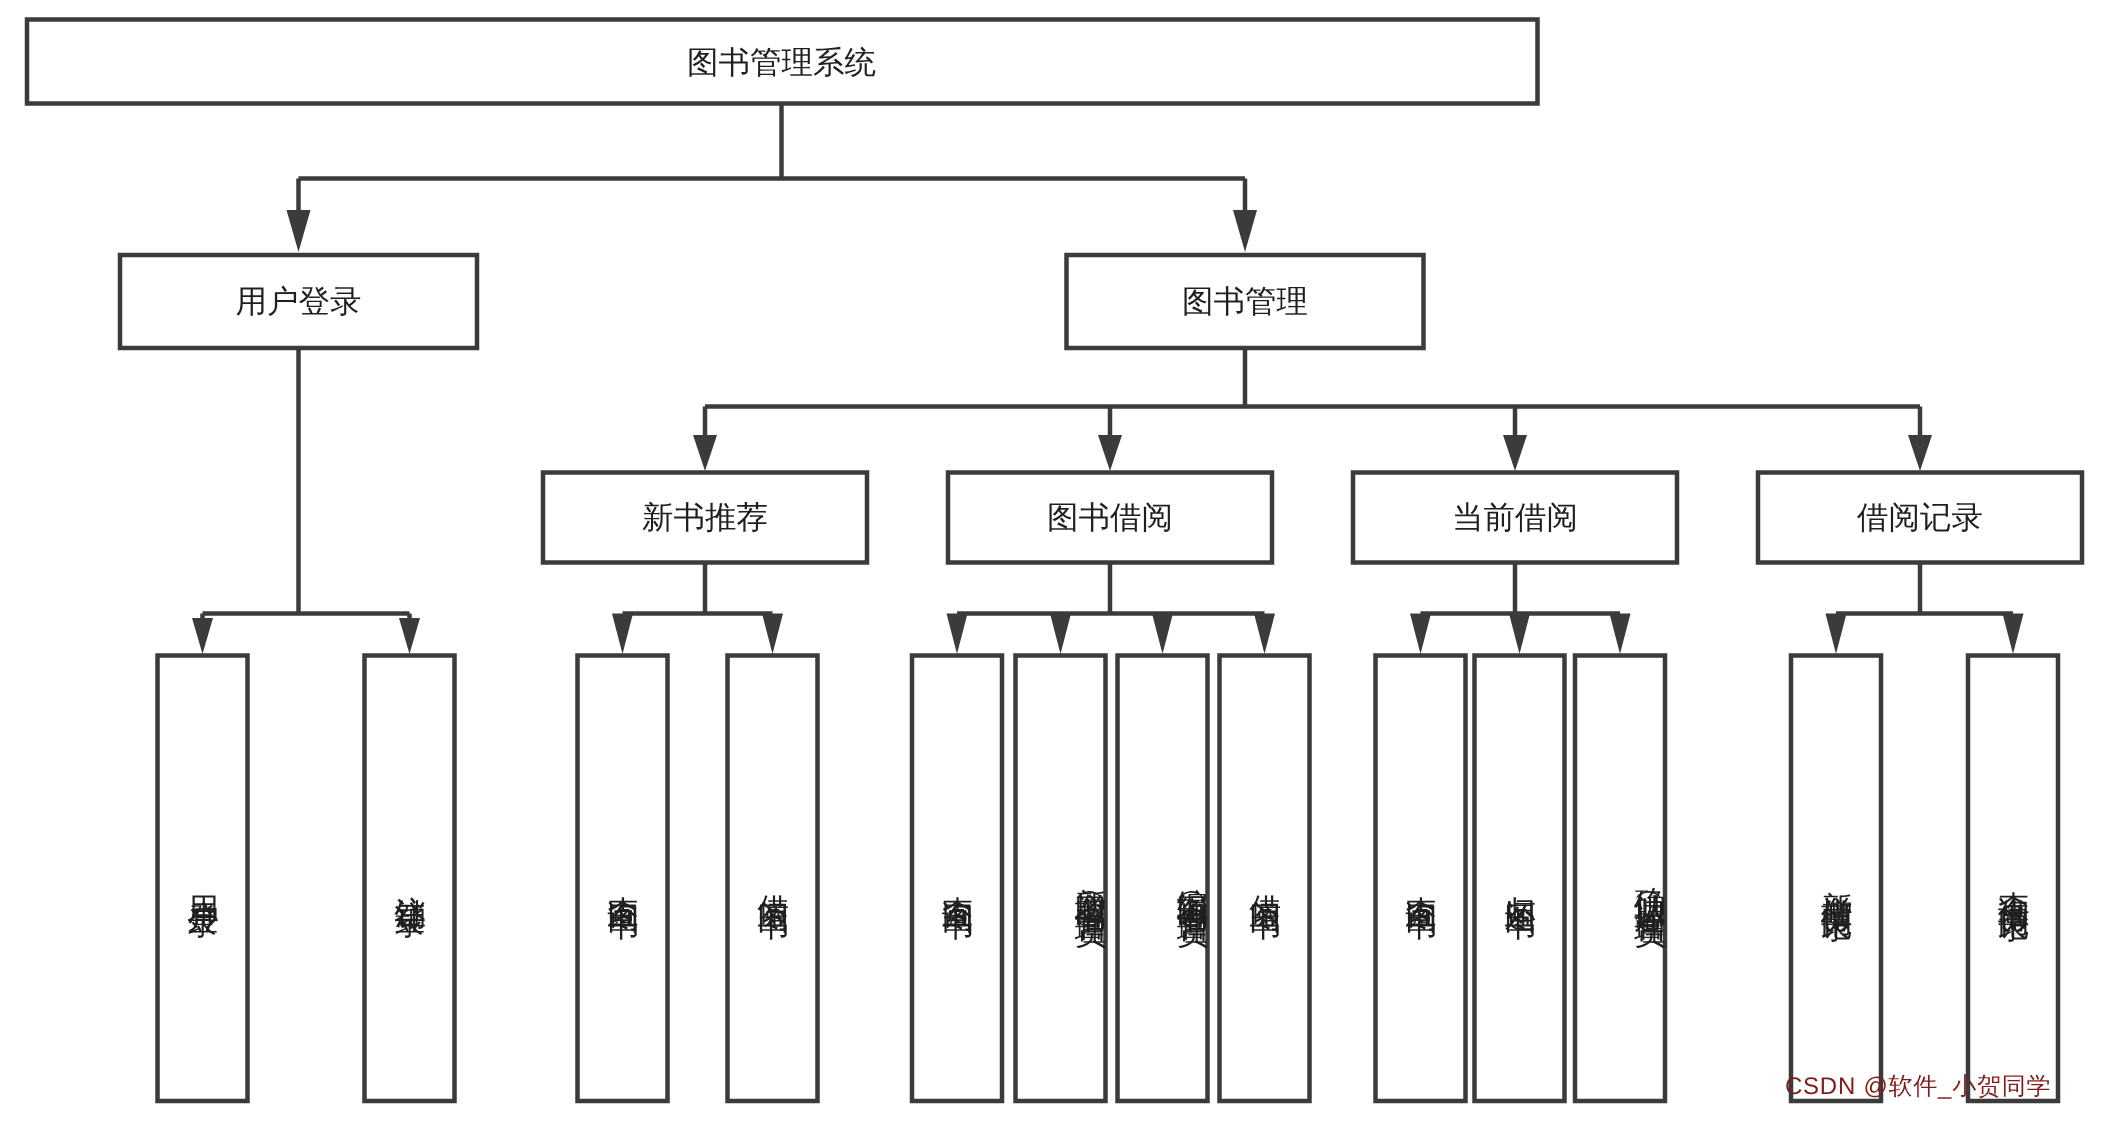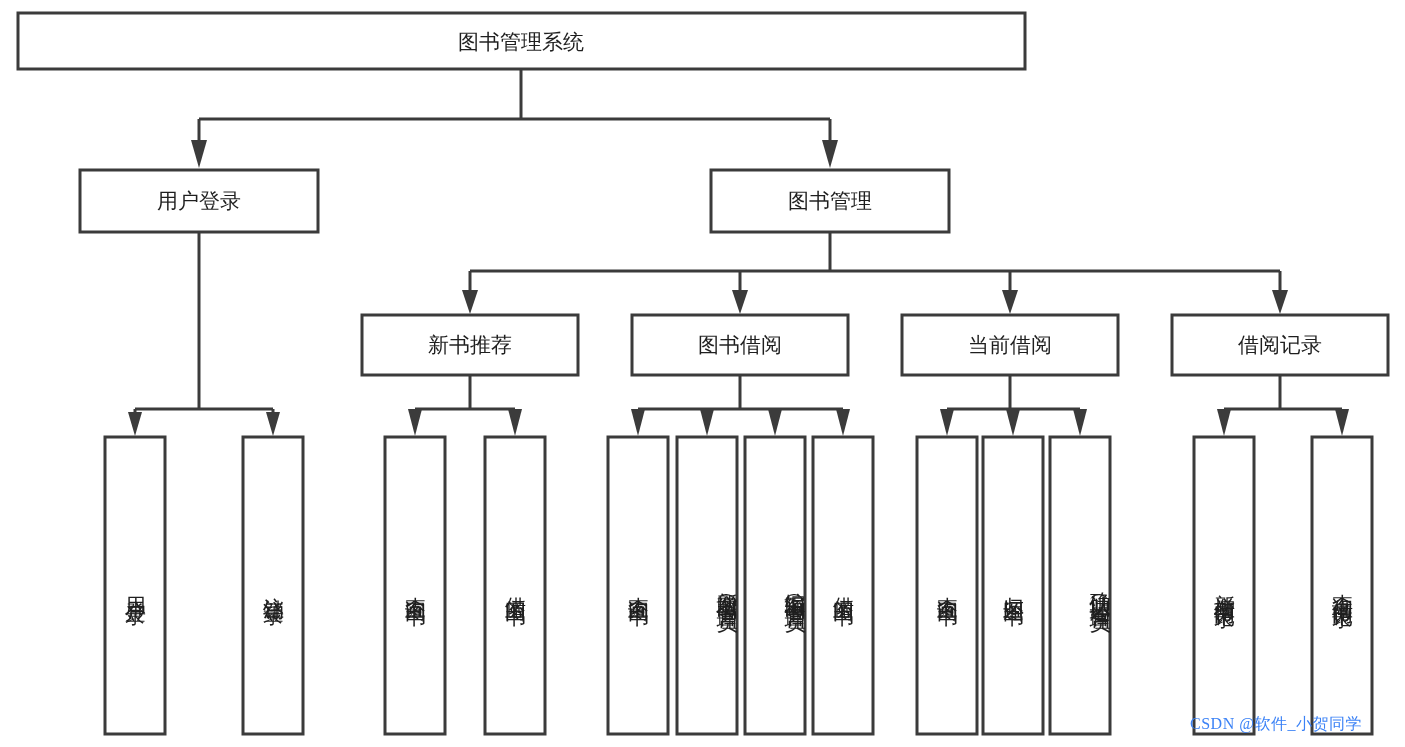--- a/index.html
+++ b/index.html
@@ -62,23 +62,23 @@
     display: flex;
     align-items: center;
     justify-content: center;
     white-space: nowrap;
     pointer-events: none;
   }
   #watermark {
     position: absolute;
     left: 1190px;
     top: 714px;
-    font-family: Liberation Serif, serif;
+    font-family: Liberation Sans, sans-serif;
     font-size: 16px;
-    color: #3b82f6;
+    color: #7f1d1d;
     white-space: nowrap;
     letter-spacing: 0.5px;
   }
 </style>
 </head>
 <body>
 
 <div id="diagram-root">
 
   <svg id="flow-svg" viewBox="0 0 1405 747">

